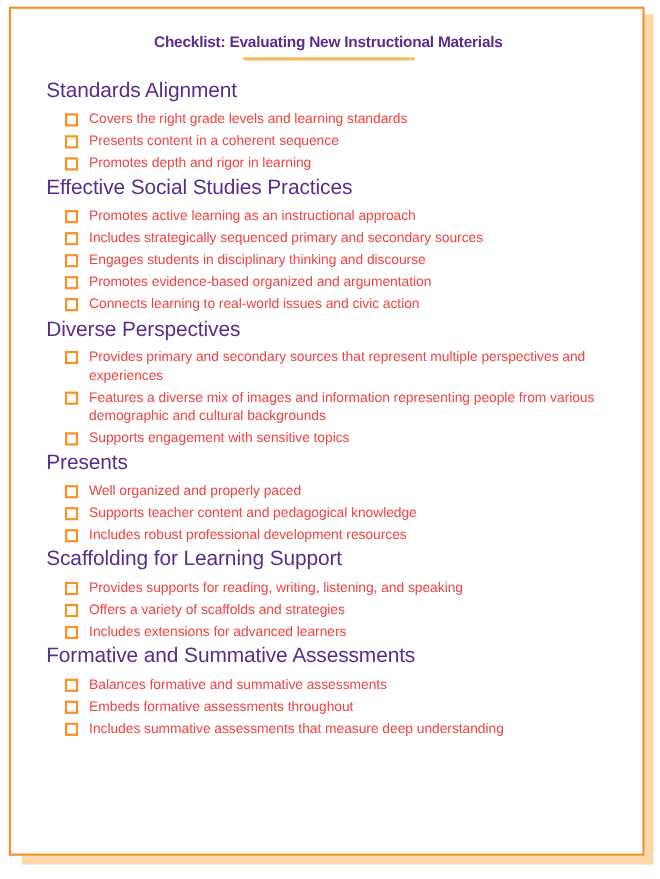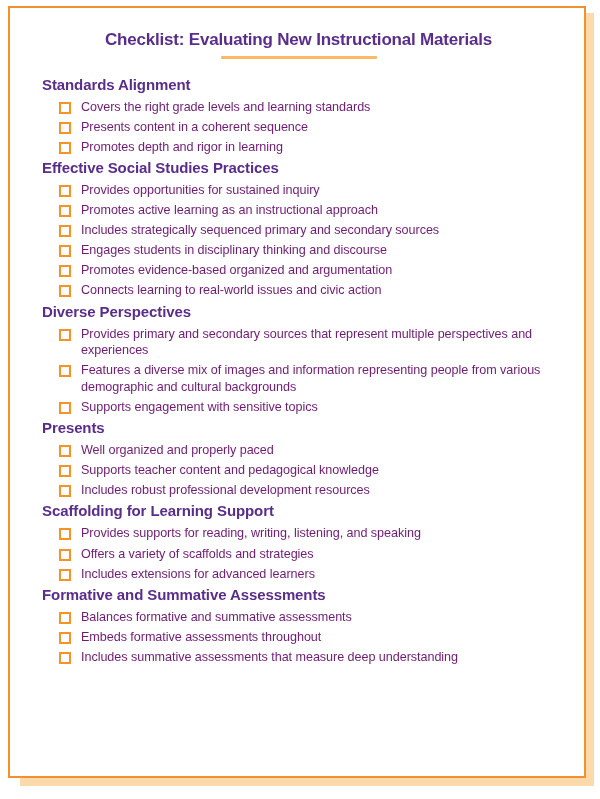--- a/index.html
+++ b/index.html
@@ -58,21 +58,21 @@
     padding: 16px 22px 10px 25px;
     box-sizing: border-box;
   }
 
   
   #title-block {
     text-align: center;
     margin: 0 0 4px 0;
   }
   #doc-title {
-    font-size: 17px;
+    font-size: 14px;
     font-weight: bold;
     color: #5a2d8c;
     letter-spacing: -0.2px;
     line-height: 1.15;
     margin: 6px 0 0 0;
     white-space: nowrap;
   }
   #title-rule {
     width: 156px;
     height: 3px;
@@ -82,22 +82,22 @@
   }
 
   
   .section {
     margin-top: 0;
   }
   .section:first-of-type {
     margin-top: 17px;
   }
   .section-heading {
-    font-size: 15px;
-    font-weight: bold;
+    font-size: 19px;
+    font-weight: normal;
     color: #5a2d8c;
     letter-spacing: -0.1px;
     margin: 0 0 5px 0;
     padding-left: 7px;
     line-height: 1.2;
   }
 
   .item-list {
     list-style: none;
     margin: 0;
@@ -118,21 +118,21 @@
     border: 2px solid #f79227;
     background: #ffffff;
     margin-top: 3px;
     margin-right: 10px;
     box-sizing: content-box;
   }
 
   .item-label {
     font-size: 12.6px;
     line-height: 1.32;
-    color: #701a75;
+    color: #ef4444;
     max-width: 473px;
     letter-spacing: -0.05px;
   }
 </style>
 </head>
 <body>
 
 <div id="page">
 
   <div id="frame-shadow"></div>
@@ -161,24 +161,20 @@
                 <span class="checkbox"></span>
                 <span class="item-label">Promotes depth and rigor in learning</span>
               </li>
             </ul>
           </div>
           <div class="section">
             <div class="section-heading">Effective Social Studies Practices</div>
             <ul class="item-list">
               <li class="item">
                 <span class="checkbox"></span>
-                <span class="item-label">Provides opportunities for sustained inquiry</span>
-              </li>
-              <li class="item">
-                <span class="checkbox"></span>
                 <span class="item-label">Promotes active learning as an instructional approach</span>
               </li>
               <li class="item">
                 <span class="checkbox"></span>
                 <span class="item-label">Includes strategically sequenced primary and secondary sources</span>
               </li>
               <li class="item">
                 <span class="checkbox"></span>
                 <span class="item-label">Engages students in disciplinary thinking and discourse</span>
               </li>

